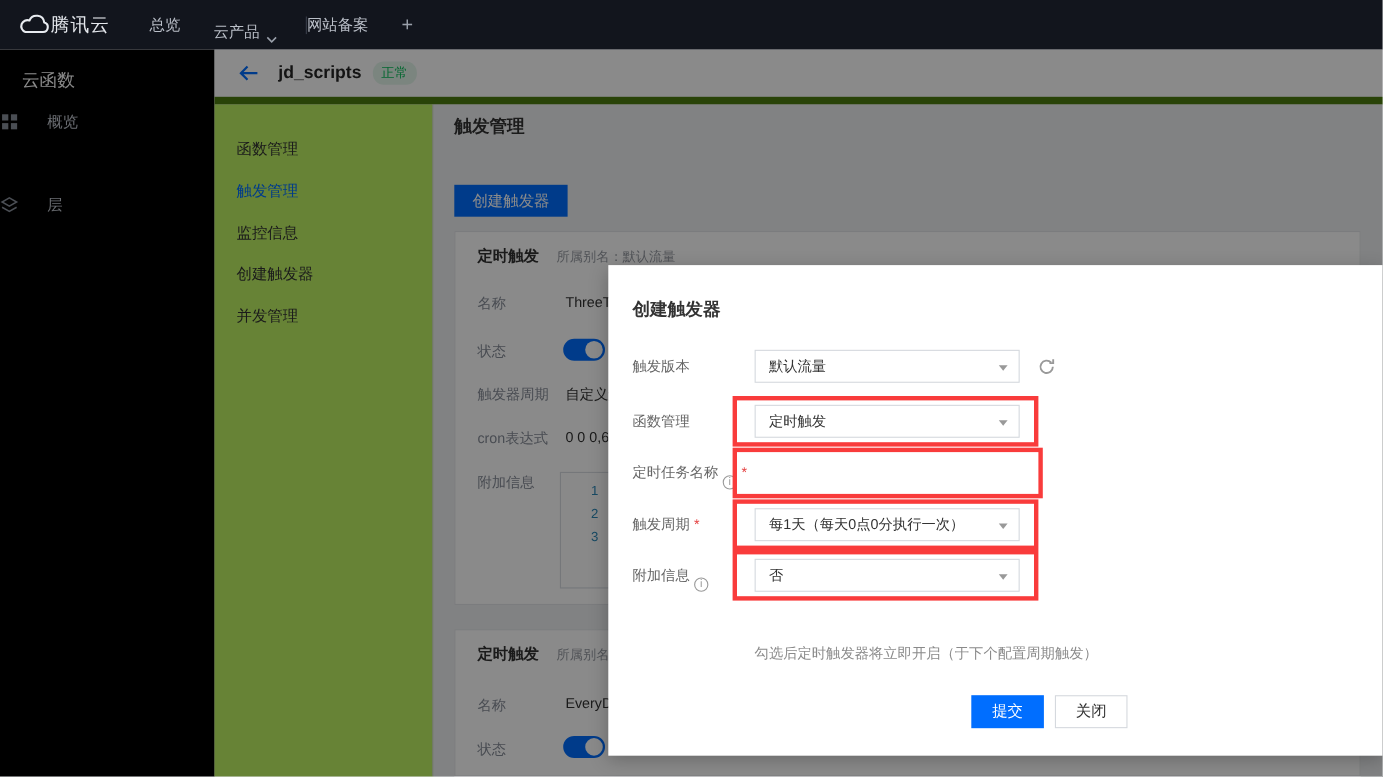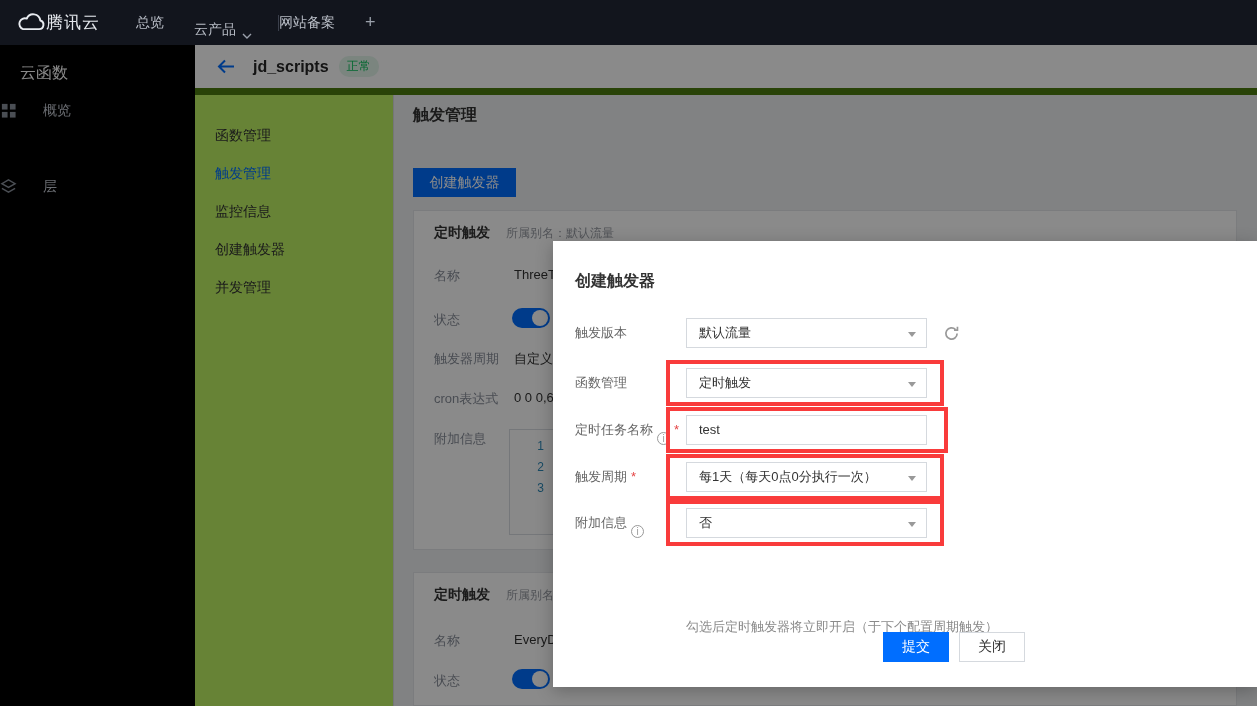--- a/index.html
+++ b/index.html
@@ -84,21 +84,21 @@
   .caret { position:absolute; right:10px; top:13px; width:0; height:0;
            border:4px solid transparent; border-top:5px solid #999; }
   .refresh-icon { position:absolute; left:390px; top:7px; width:17px; height:17px; cursor:pointer; }
 
   .hl-box { position:absolute; border:4px solid #f93b3b; z-index:5; pointer-events:none; }
 
   .checkbox { position:absolute; left:133px; top:4px; width:17px; height:17px; background:#006eff;
               border-radius:2px; cursor:pointer; }
   .checkbox::after { content:""; position:absolute; left:5px; top:2px; width:5px; height:9px;
                      border:solid #fff; border-width:0 2px 2px 0; transform:rotate(45deg); }
-  .helper-text { position:absolute; left:133px; top:344px; font-size:13px; color:#8a8a8a;margin-top:33px; }
+  .helper-text { position:absolute; left:133px; top:344px; font-size:13px; color:#8a8a8a; }
 
   .btn-submit { position:absolute; left:330px; top:391px; width:66px; height:30px; background:#006eff;
                 color:#fff; font-size:14px; border:none; cursor:pointer; }
   .btn-close { position:absolute; left:406px; top:391px; width:66px; height:30px; background:#fff;
                color:#333; font-size:14px; border:1px solid #d5d9de; cursor:pointer; }
 </style>
 </head>
 <body>
 
 <div class="navbar">
@@ -246,23 +246,20 @@
       <span class="caret"></span>
     </div>
   </div>
 
   <div class="m-row" style="top:174px">
     <span class="m-label">
       <span>定时任务名称</span>
       <span class="info-icon"></span>
       <span class="req">*</span>
     </span>
-    <div class="m-input">
-      <span>test</span>
-    </div>
   </div>
 
   <div class="m-row" style="top:221px">
     <span class="m-label">
       <span>触发周期</span>
       <span class="req">*</span>
     </span>
     <div class="m-select">
       <span>每1天（每天0点0分执行一次）</span>
       <span class="caret"></span>

